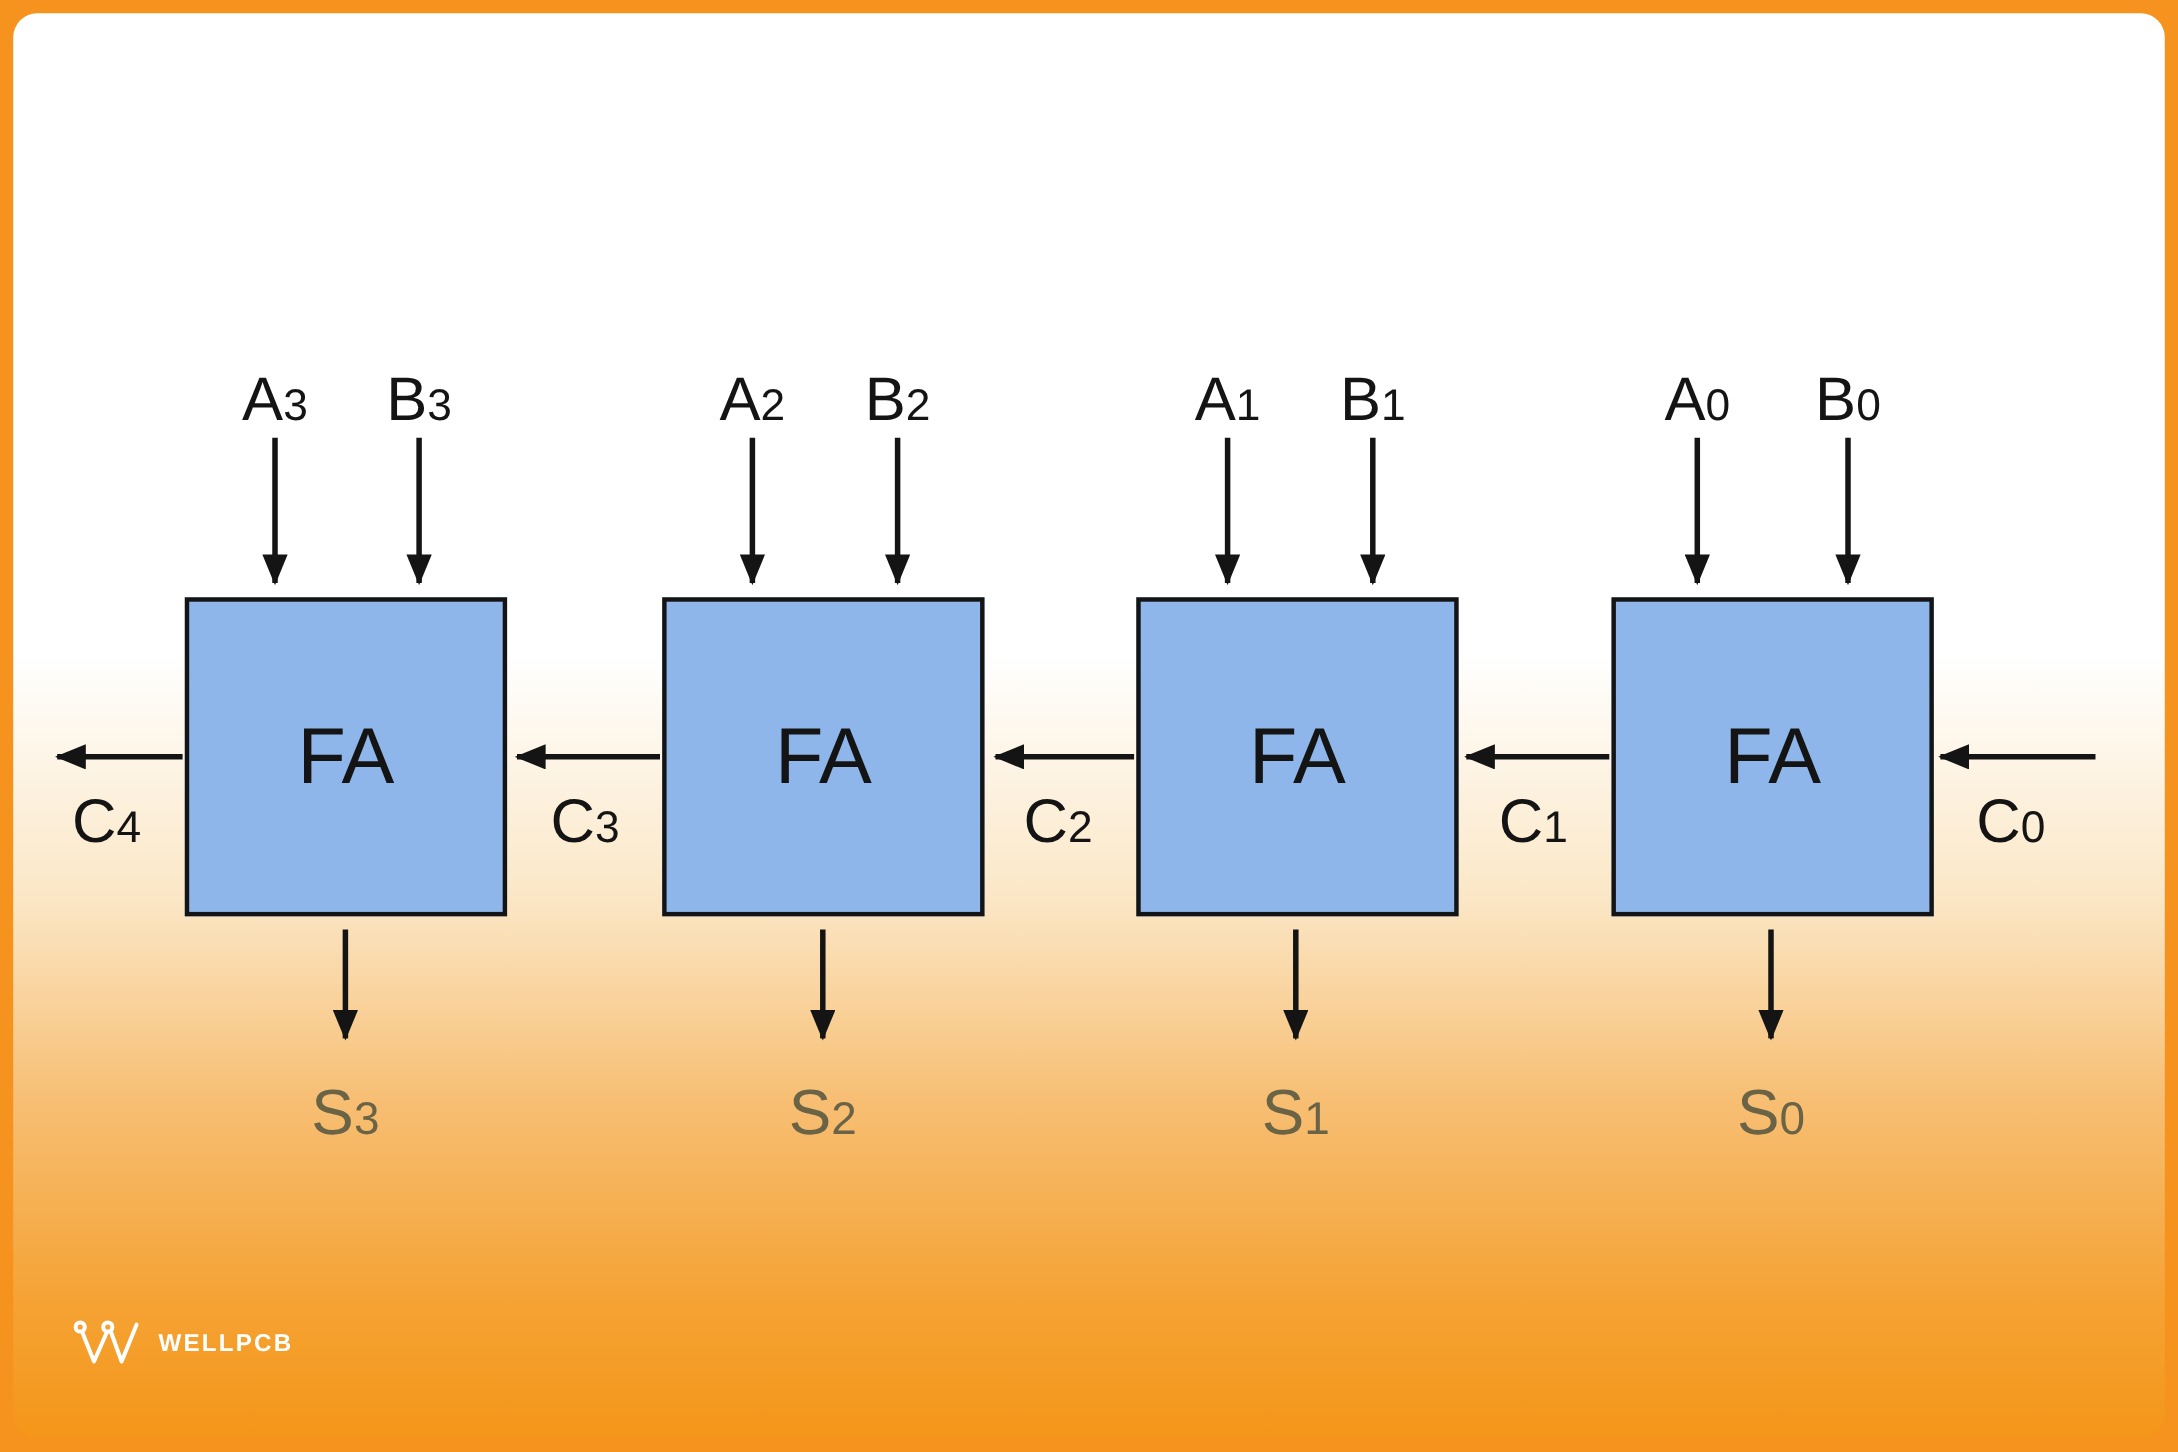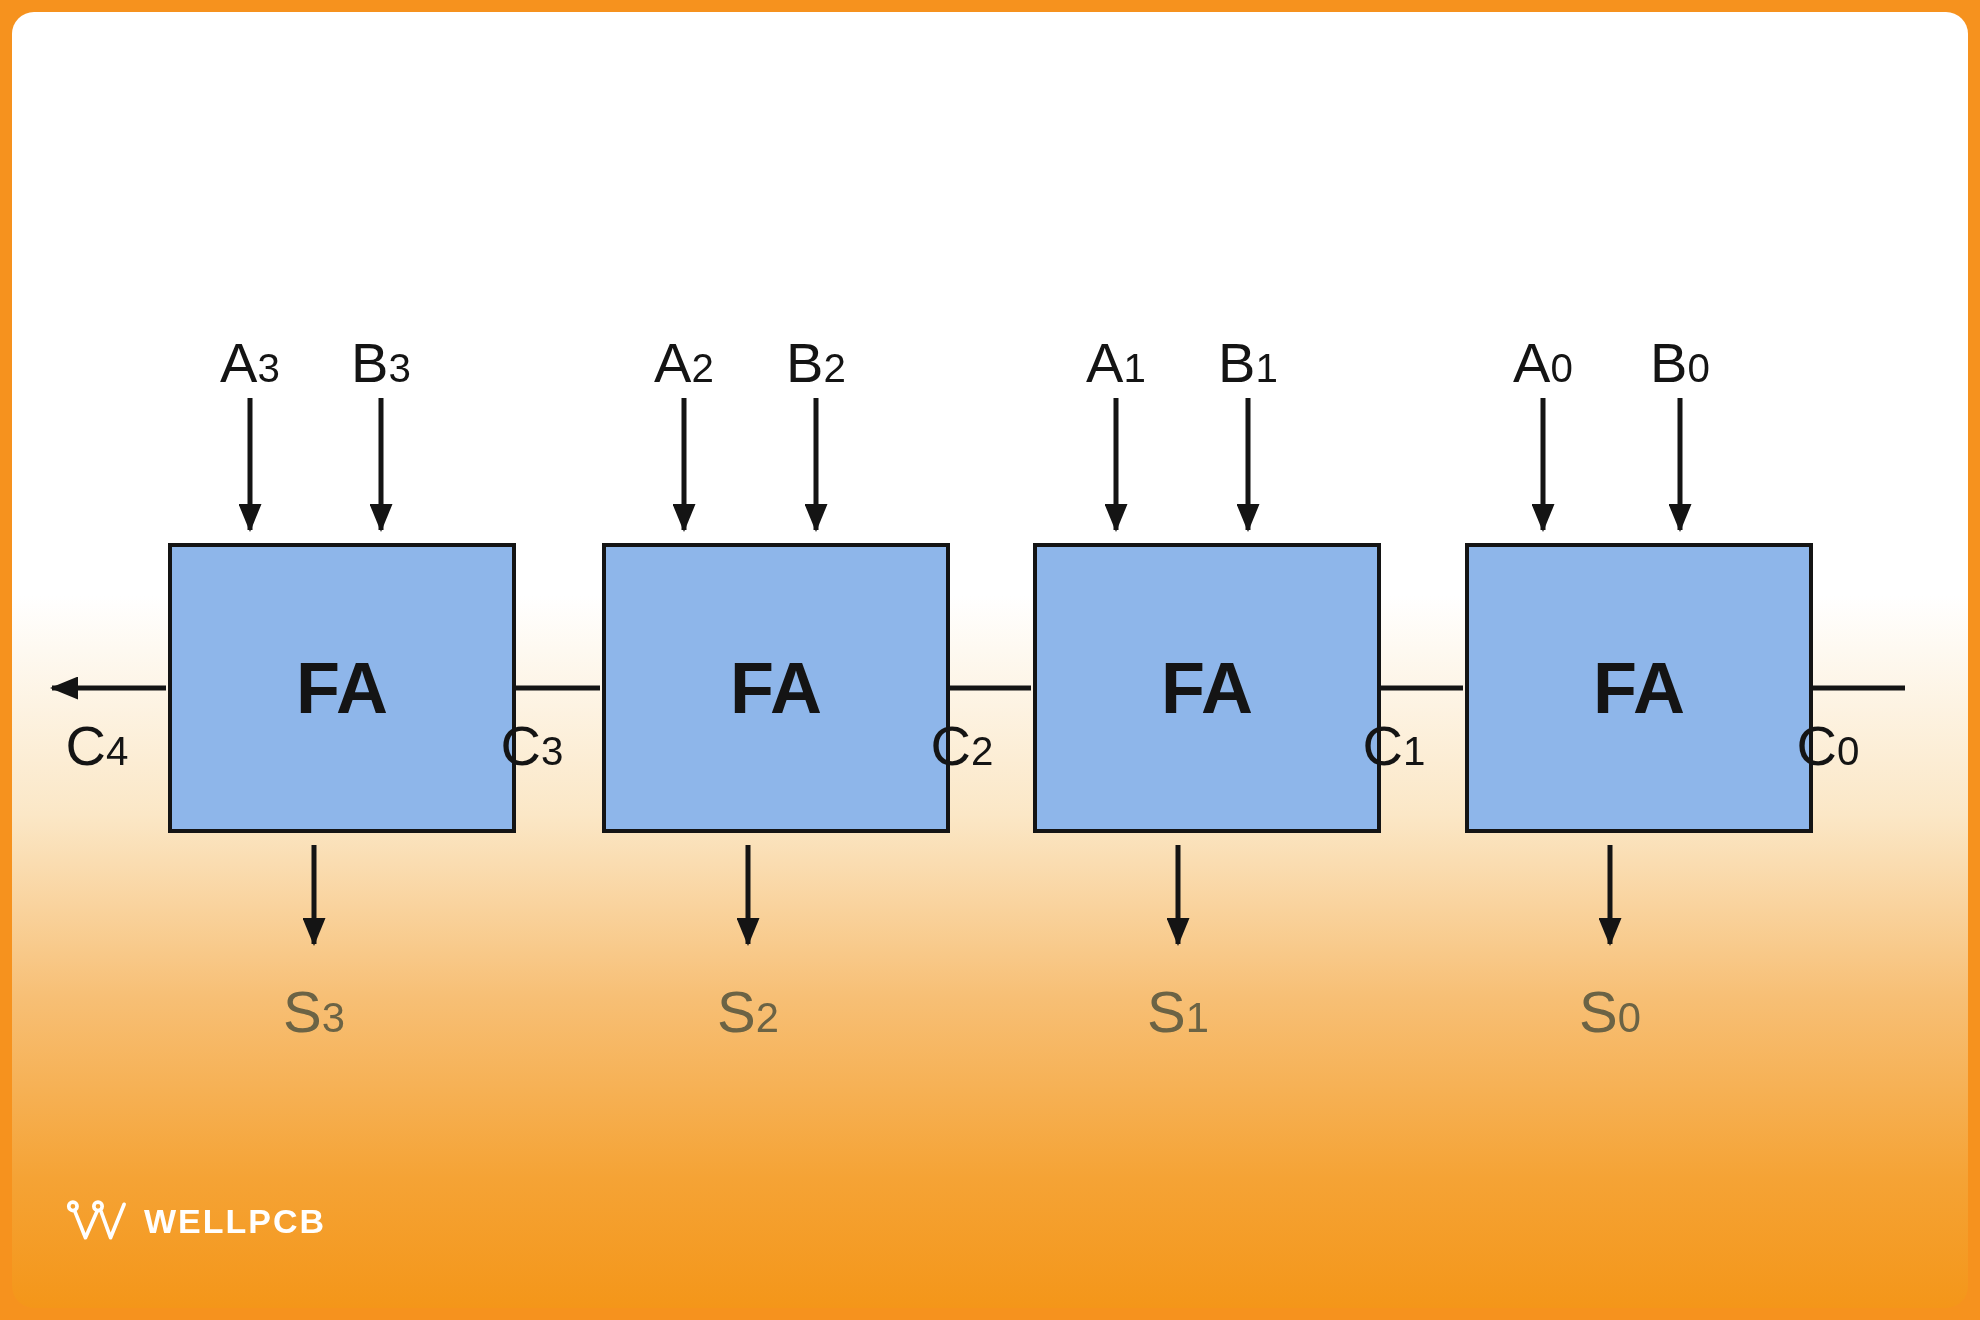--- a/index.html
+++ b/index.html
@@ -23,43 +23,43 @@
     position:absolute;
     left:12px;top:12px;right:12px;bottom:12px;
     border-radius:22px;
     background:linear-gradient(180deg,#ffffff 0%,#ffffff 45%,#fbe7c6 62%,#f7bf75 76%,#f5a335 90%,#f49619 100%);
   }
   .layer{position:absolute;inset:0;}
   svg.wires{position:absolute;left:0;top:0;width:1980px;height:1320px;}
   svg.wires line{stroke:var(--wire);stroke-width:5;}
   .fa-box{
     position:absolute;
-    width:348px;height:290px;
+    width:293px;height:290px;
     background:var(--box-fill);
     border:4px solid var(--box-border);
     display:flex;align-items:center;justify-content:center;
-    font-size:72px;color:var(--label);font-weight:bold;
+    font-size:72px;color:var(--label);
   }
   .lbl{
     position:absolute;
     width:150px;
     display:flex;justify-content:center;align-items:baseline;
     font-size:56px;line-height:1;color:var(--label);
     white-space:nowrap;
   }
   .lbl .sub{font-size:0.72em;}
   .lbl.sum{color:var(--sum-label);font-size:58px;}
   .lbl.carry{font-size:56px;}
   .logo{
     position:absolute;left:66px;top:1198px;
     display:flex;align-items:center;gap:14px;
     color:var(--logo);
   }
   .logo-text{
-    font-size:34px;font-weight:bold;letter-spacing:2px;color:var(--logo);
+    font-size:22px;font-weight:bold;letter-spacing:2px;color:var(--logo);
   }
 </style>
 </head>
 <body>
 
 <div class="frame">
   <div class="card"></div>
 
   <div class="layer">
 

